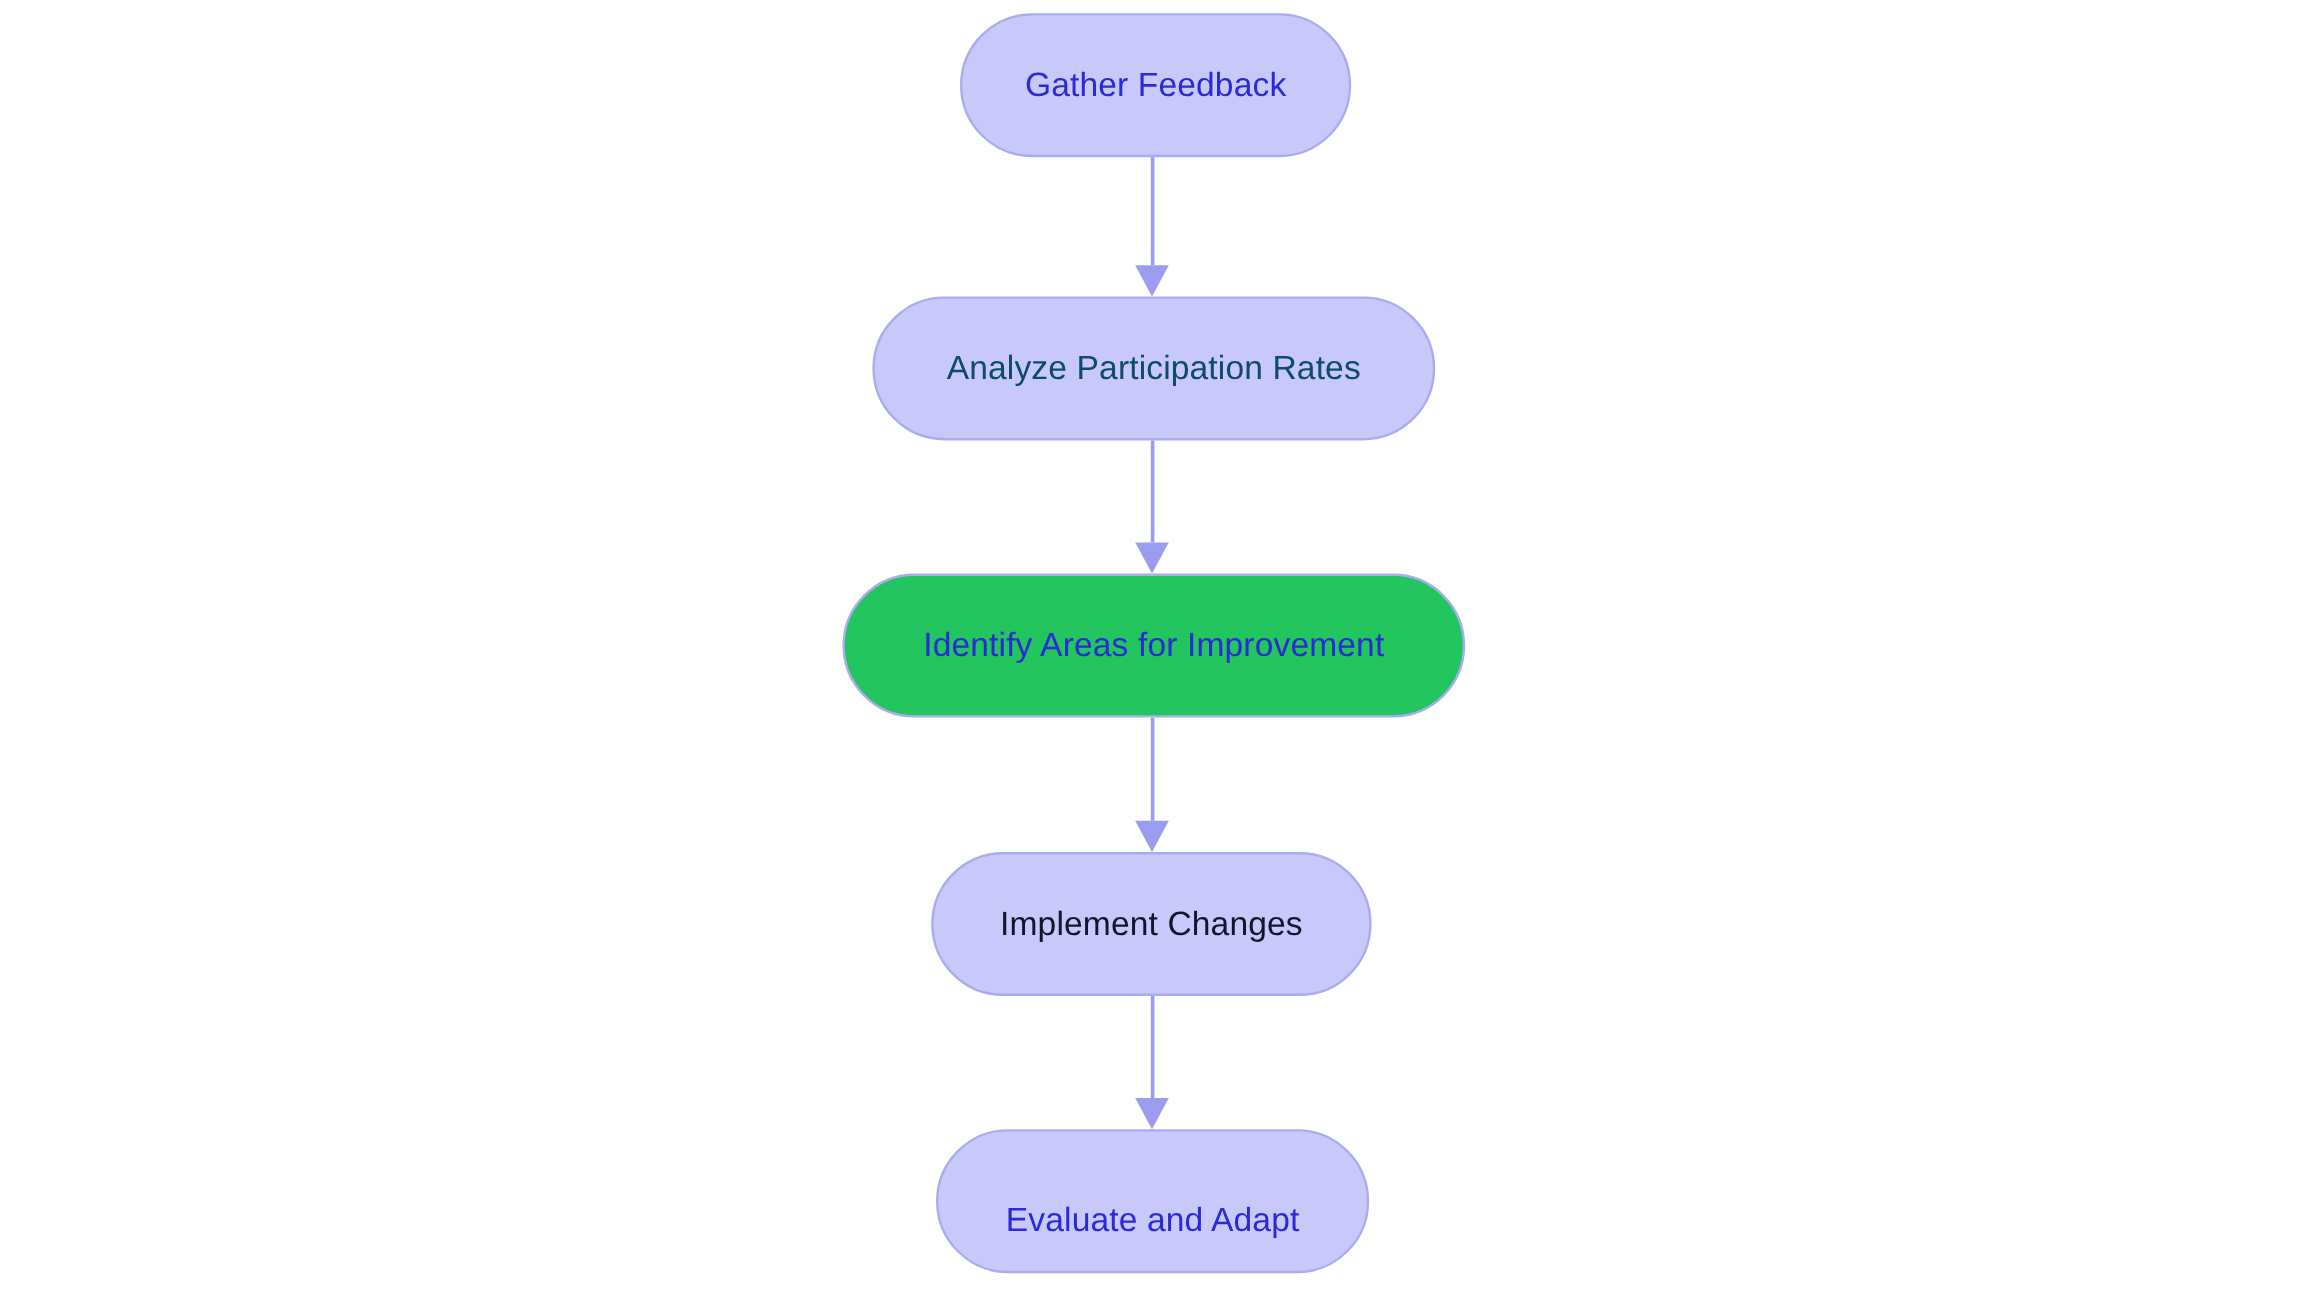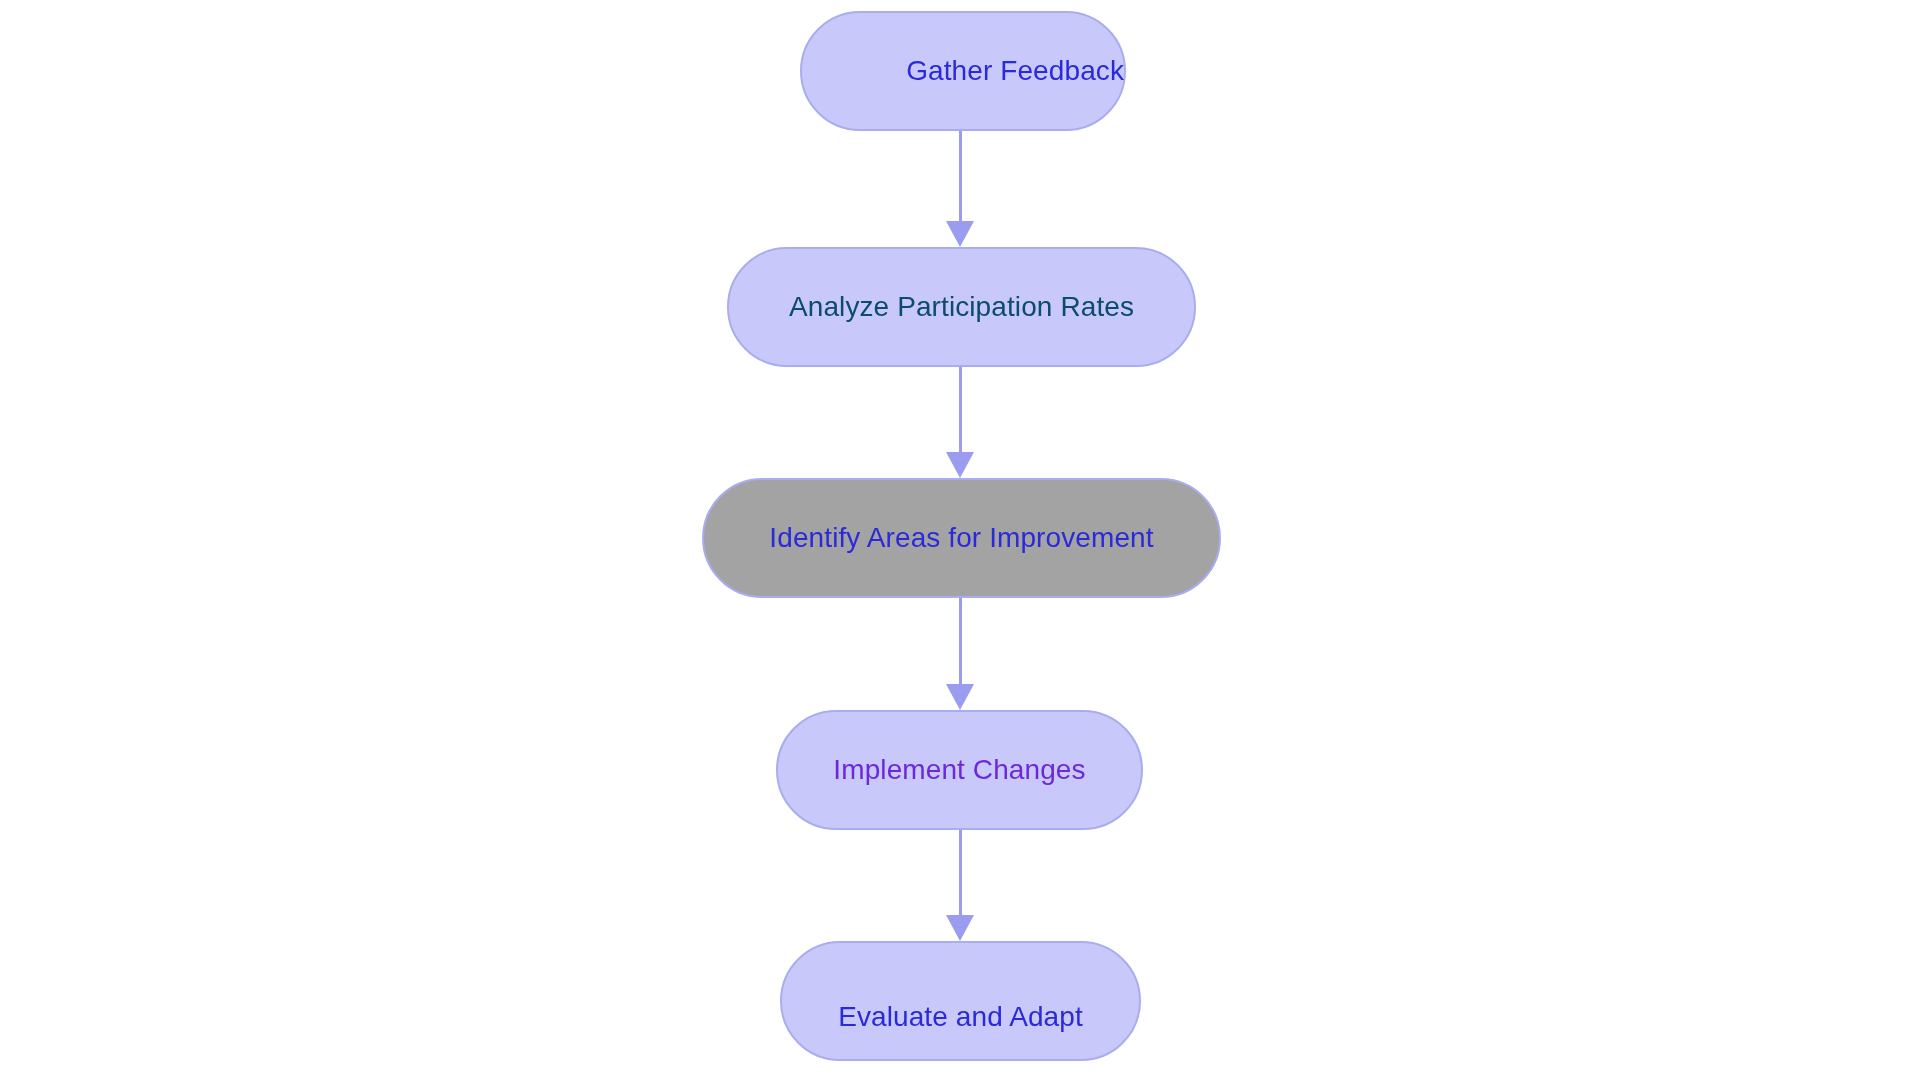--- a/index.html
+++ b/index.html
@@ -112,30 +112,30 @@
     </div>
     <div class="connector" id="arrow-2">
       <div class="connector-line" style="background: rgb(154, 156, 239);"></div>
       <div class="connector-head" style="border-top-color: rgb(154, 156, 239);"></div>
     </div>
     <div class="connector" id="arrow-3">
       <div class="connector-line" style="background: rgb(154, 156, 239);"></div>
       <div class="connector-head" style="border-top-color: rgb(154, 156, 239);"></div>
     </div>
 
-    <div class="node" id="node-0" style="background: rgb(200, 201, 250); border-color: rgb(170, 172, 240); justify-content: flex-end;">
+    <div class="node" id="node-0" style="background: rgb(200, 201, 250); border-color: rgb(170, 172, 240);">
       <span class="node-label" style="color: rgb(42, 42, 216);">Gather Feedback</span>
     </div>
     <div class="node" id="node-1" style="background: rgb(200, 201, 250); border-color: rgb(170, 172, 240);">
       <span class="node-label" style="color: #0c4a6e;">Analyze Participation Rates</span>
     </div>
-    <div class="node" id="node-2" style="background: #a3a3a3; border-color: rgb(170, 172, 240); text-align: right;">
+    <div class="node" id="node-2" style="background: #22c55e; border-color: rgb(170, 172, 240); text-align: right;">
       <span class="node-label" style="color: rgb(42, 42, 216);">Identify Areas for Improvement</span>
     </div>
     <div class="node" id="node-3" style="background: rgb(200, 201, 250); border-color: rgb(170, 172, 240);">
-      <span class="node-label" style="color: #6d28d9;">Implement Changes</span>
+      <span class="node-label" style="color: #0f172a;">Implement Changes</span>
     </div>
     <div class="node" id="node-4" style="background: rgb(200, 201, 250); border-color: rgb(170, 172, 240);">
       <span class="node-label" style="color: rgb(42, 42, 216); margin-top: 31px;">Evaluate and Adapt</span>
     </div>
 
   </div>
 </div>
 
 </body></html>

